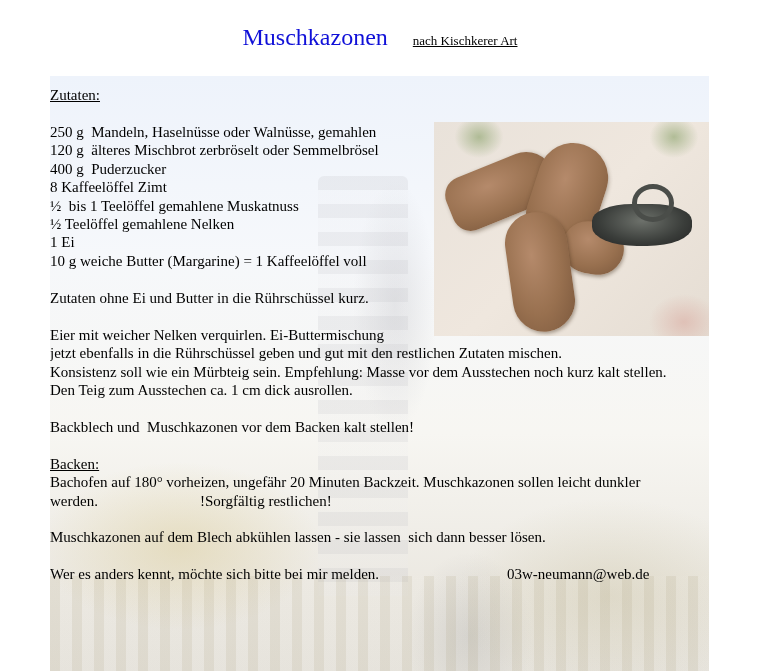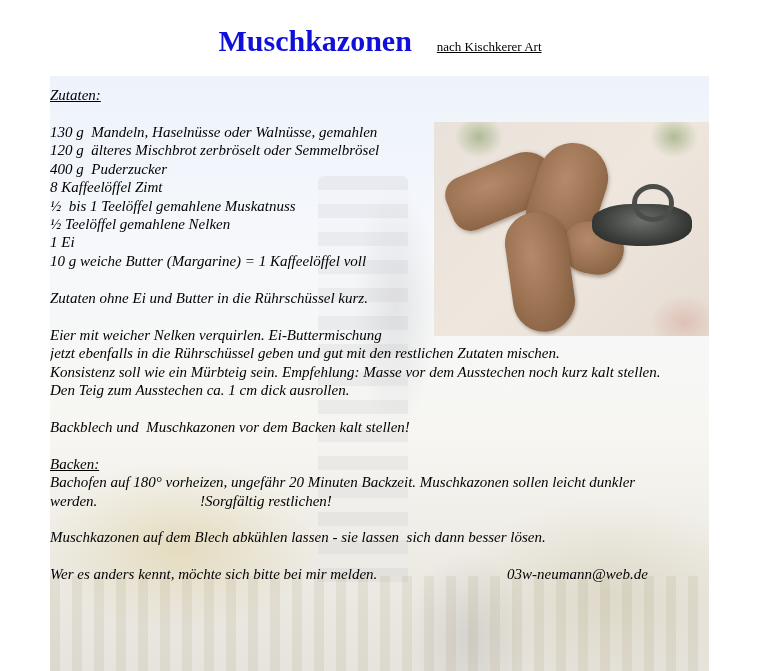--- a/index.html
+++ b/index.html
@@ -8,21 +8,21 @@
       background: #ffffff;
       font-family: "Liberation Serif", "DejaVu Serif", serif;
       color: #000;
       position: relative;
     }
     .title-row {
       position: absolute; top: 24px; left: 0; width: 760px;
       text-align: center; white-space: nowrap;
     }
     .title {
-      font-size: 30px; font-weight: bold; color: #1010d8;
+      font-size: 24px; font-weight: normal; color: #1010d8;
     }
     .subtitle {
       font-size: 13px; text-decoration: underline; color: #000;
       margin-left: 21px;
     }
     .panel {
       position: absolute; left: 50px; top: 76px; width: 659px; height: 595px;
       overflow: hidden;
       background:
         radial-gradient(ellipse 60px 180px at 345px 230px, rgba(190,190,195,0.35), rgba(255,255,255,0) 70%),
@@ -37,21 +37,21 @@
       border-radius: 6px 6px 0 0;
     }
     .fence {
       position: absolute; left: 0; top: 500px; width: 659px; height: 95px;
       background: repeating-linear-gradient(to right, rgba(180,170,140,0.18) 0 10px, rgba(240,238,230,0.05) 10px 22px);
     }
     .content {
       position: absolute; left: 0; top: 0; width: 659px;
       font-size: 15px; line-height: 18.4px;
     }
-    .line { position: absolute; left: 0; white-space: pre; font-style: italic; }
+    .line { position: absolute; left: 0; white-space: pre; }
     .u { text-decoration: underline; }
     .photo {
       position: absolute; left: 384px; top: 46px; width: 276px; height: 214px;
       overflow: hidden;
       background:
         radial-gradient(ellipse 60px 40px at 40px 240px, rgba(220,180,170,0.7), transparent 70%),
         radial-gradient(ellipse 50px 40px at 250px 200px, rgba(220,180,170,0.7), transparent 70%),
         radial-gradient(ellipse 35px 30px at 45px 15px, rgba(150,170,120,0.7), transparent 70%),
         radial-gradient(ellipse 35px 30px at 240px 15px, rgba(150,170,120,0.7), transparent 70%),
         linear-gradient(135deg, #e9e2da 0%, #efe7de 50%, #e5ddd3 100%);
@@ -93,21 +93,21 @@
     <div class="cookie c2"></div>
     <div class="cookie c4"></div>
     <div class="cookie c3"></div>
     <div class="cutter"></div>
     <div class="cutter-ring"></div>
   </div>
 
   <div class="content">
     <div class="line u" style="top:10px">Zutaten:</div>
 
-    <div class="line" style="top:47px">130 g  Mandeln, Haselnüsse oder Walnüsse, gemahlen</div>
+    <div class="line" style="top:47px">250 g  Mandeln, Haselnüsse oder Walnüsse, gemahlen</div>
     <div class="line" style="top:65.4px">120 g  älteres Mischbrot zerbröselt oder Semmelbrösel</div>
     <div class="line" style="top:83.8px">400 g  Puderzucker</div>
     <div class="line" style="top:102.2px">8 Kaffeelöffel Zimt</div>
     <div class="line" style="top:120.6px">½  bis 1 Teelöffel gemahlene Muskatnuss</div>
     <div class="line" style="top:139px">½ Teelöffel gemahlene Nelken</div>
     <div class="line" style="top:157.4px">1 Ei</div>
     <div class="line" style="top:175.8px">10 g weiche Butter (Margarine) = 1 Kaffeelöffel voll</div>
 
     <div class="line" style="top:213px">Zutaten ohne Ei und Butter in die Rührschüssel kurz.</div>
 

